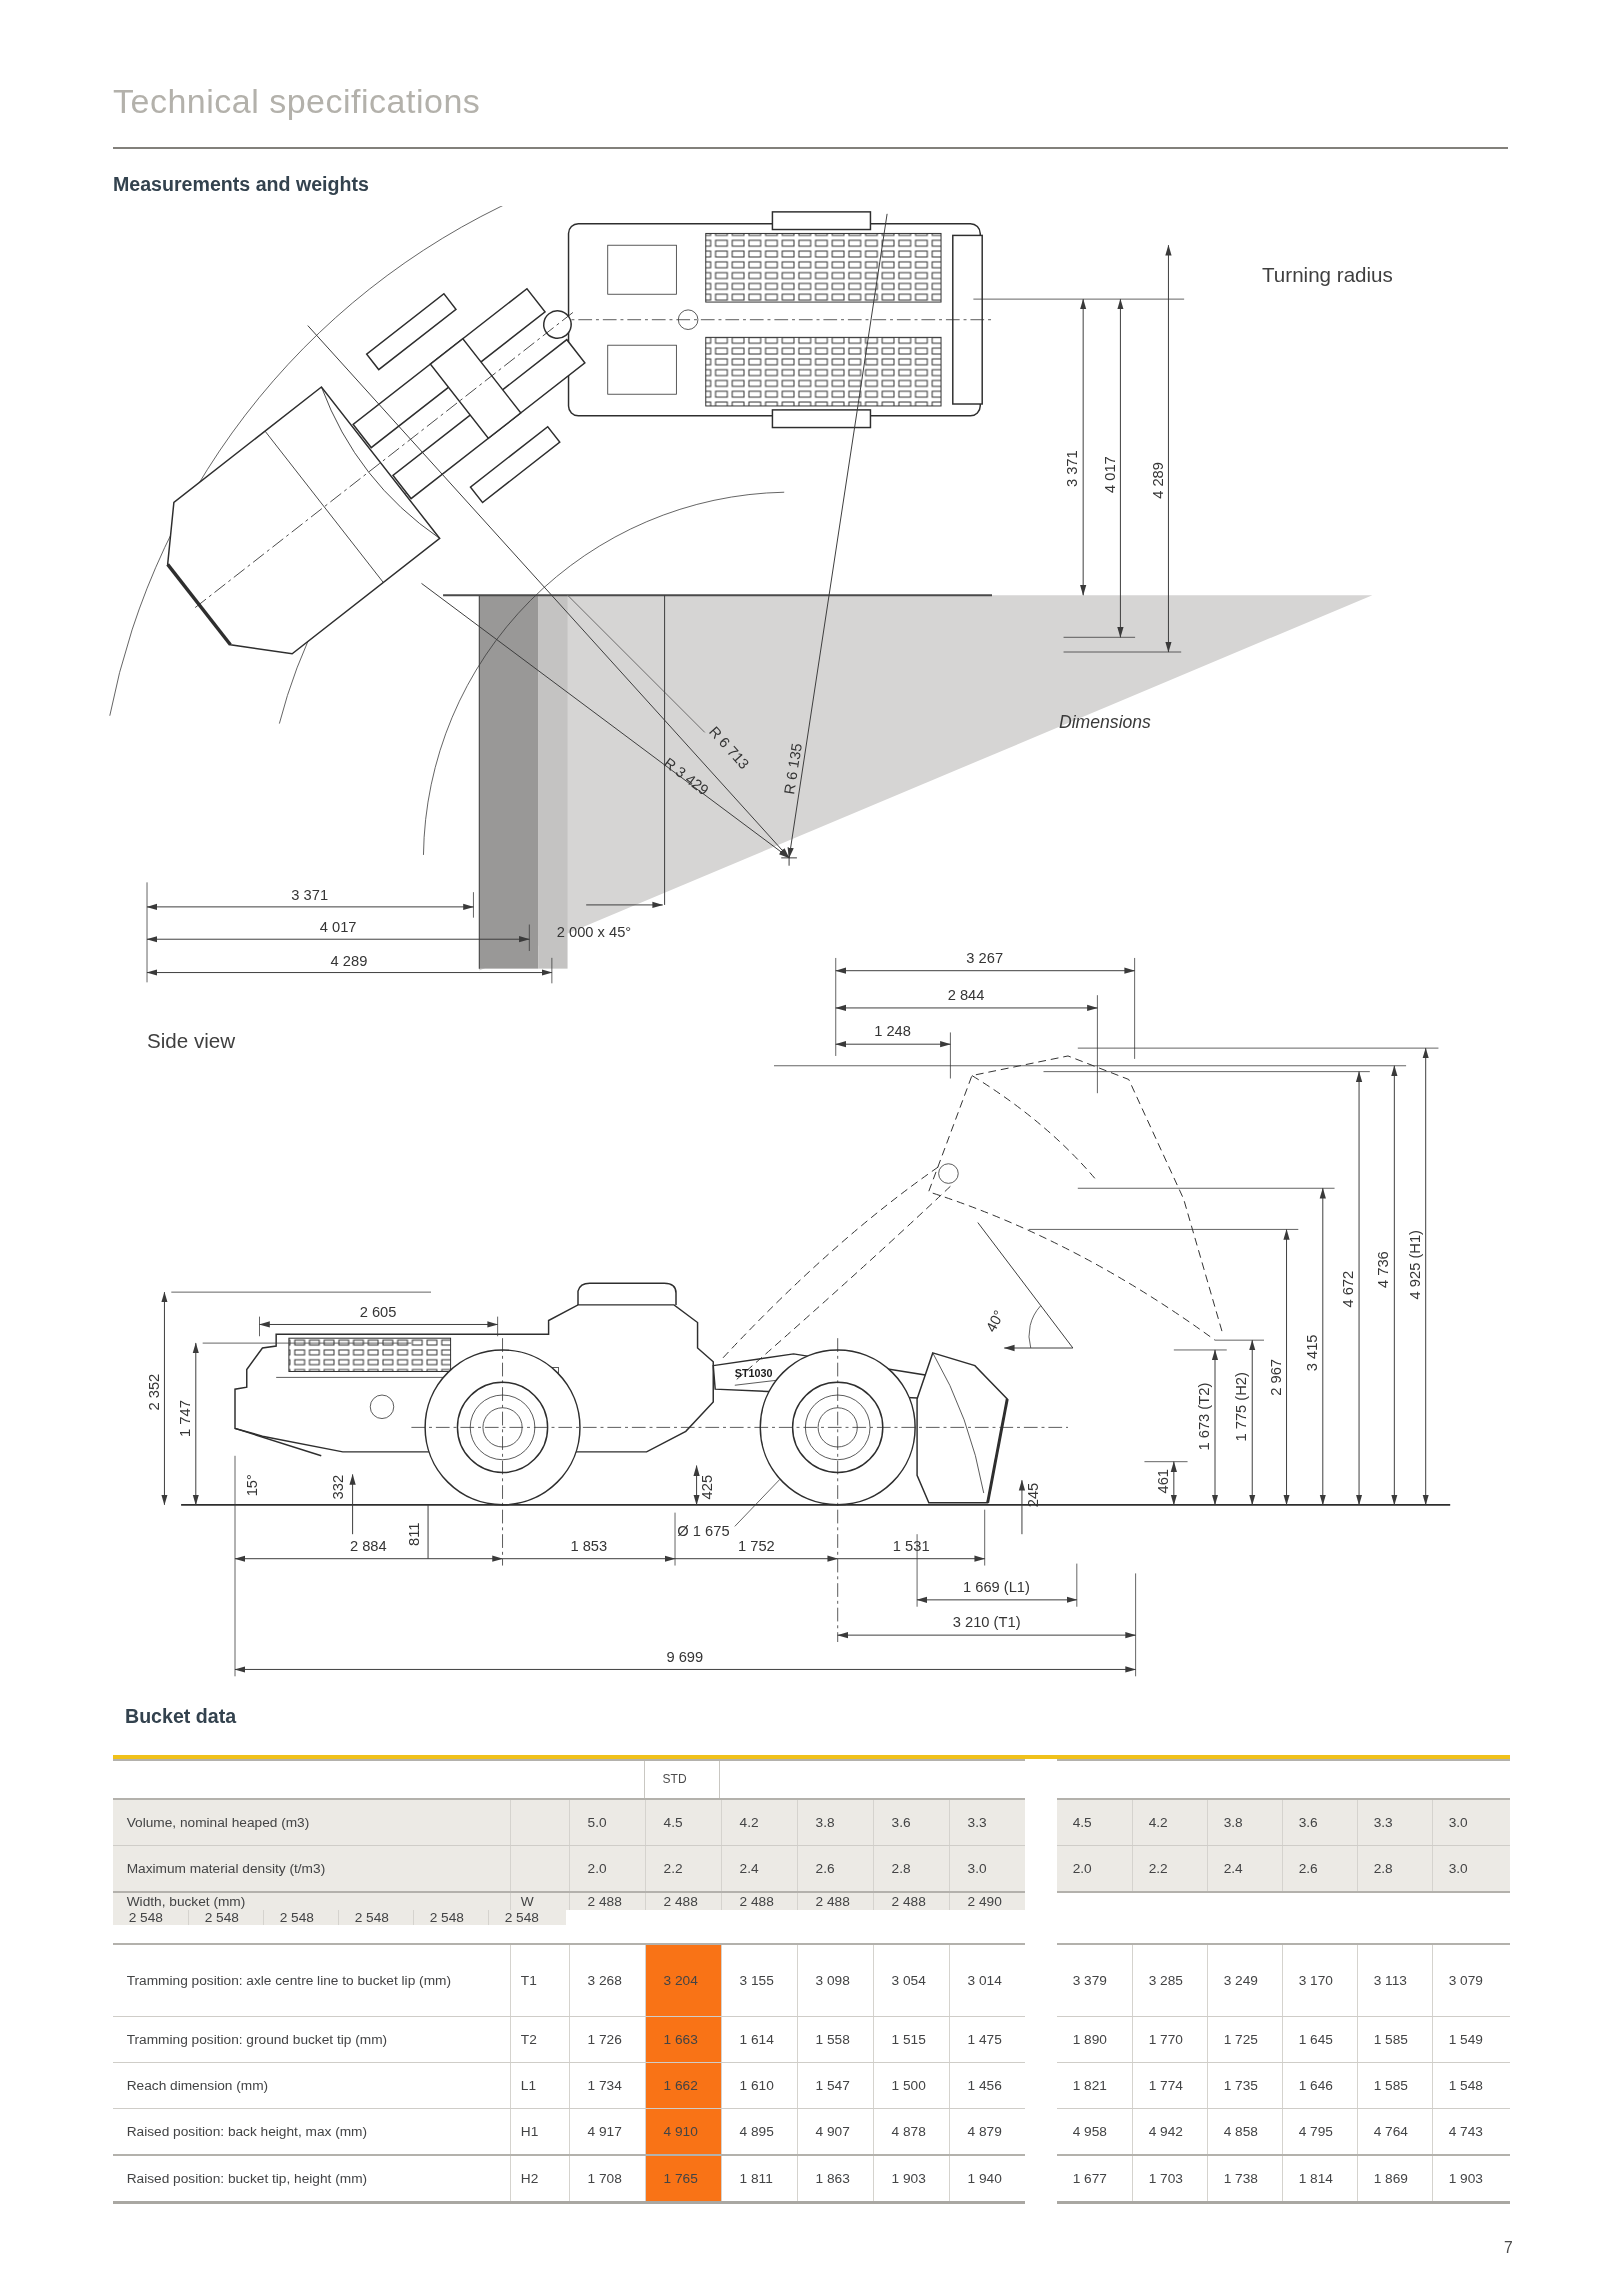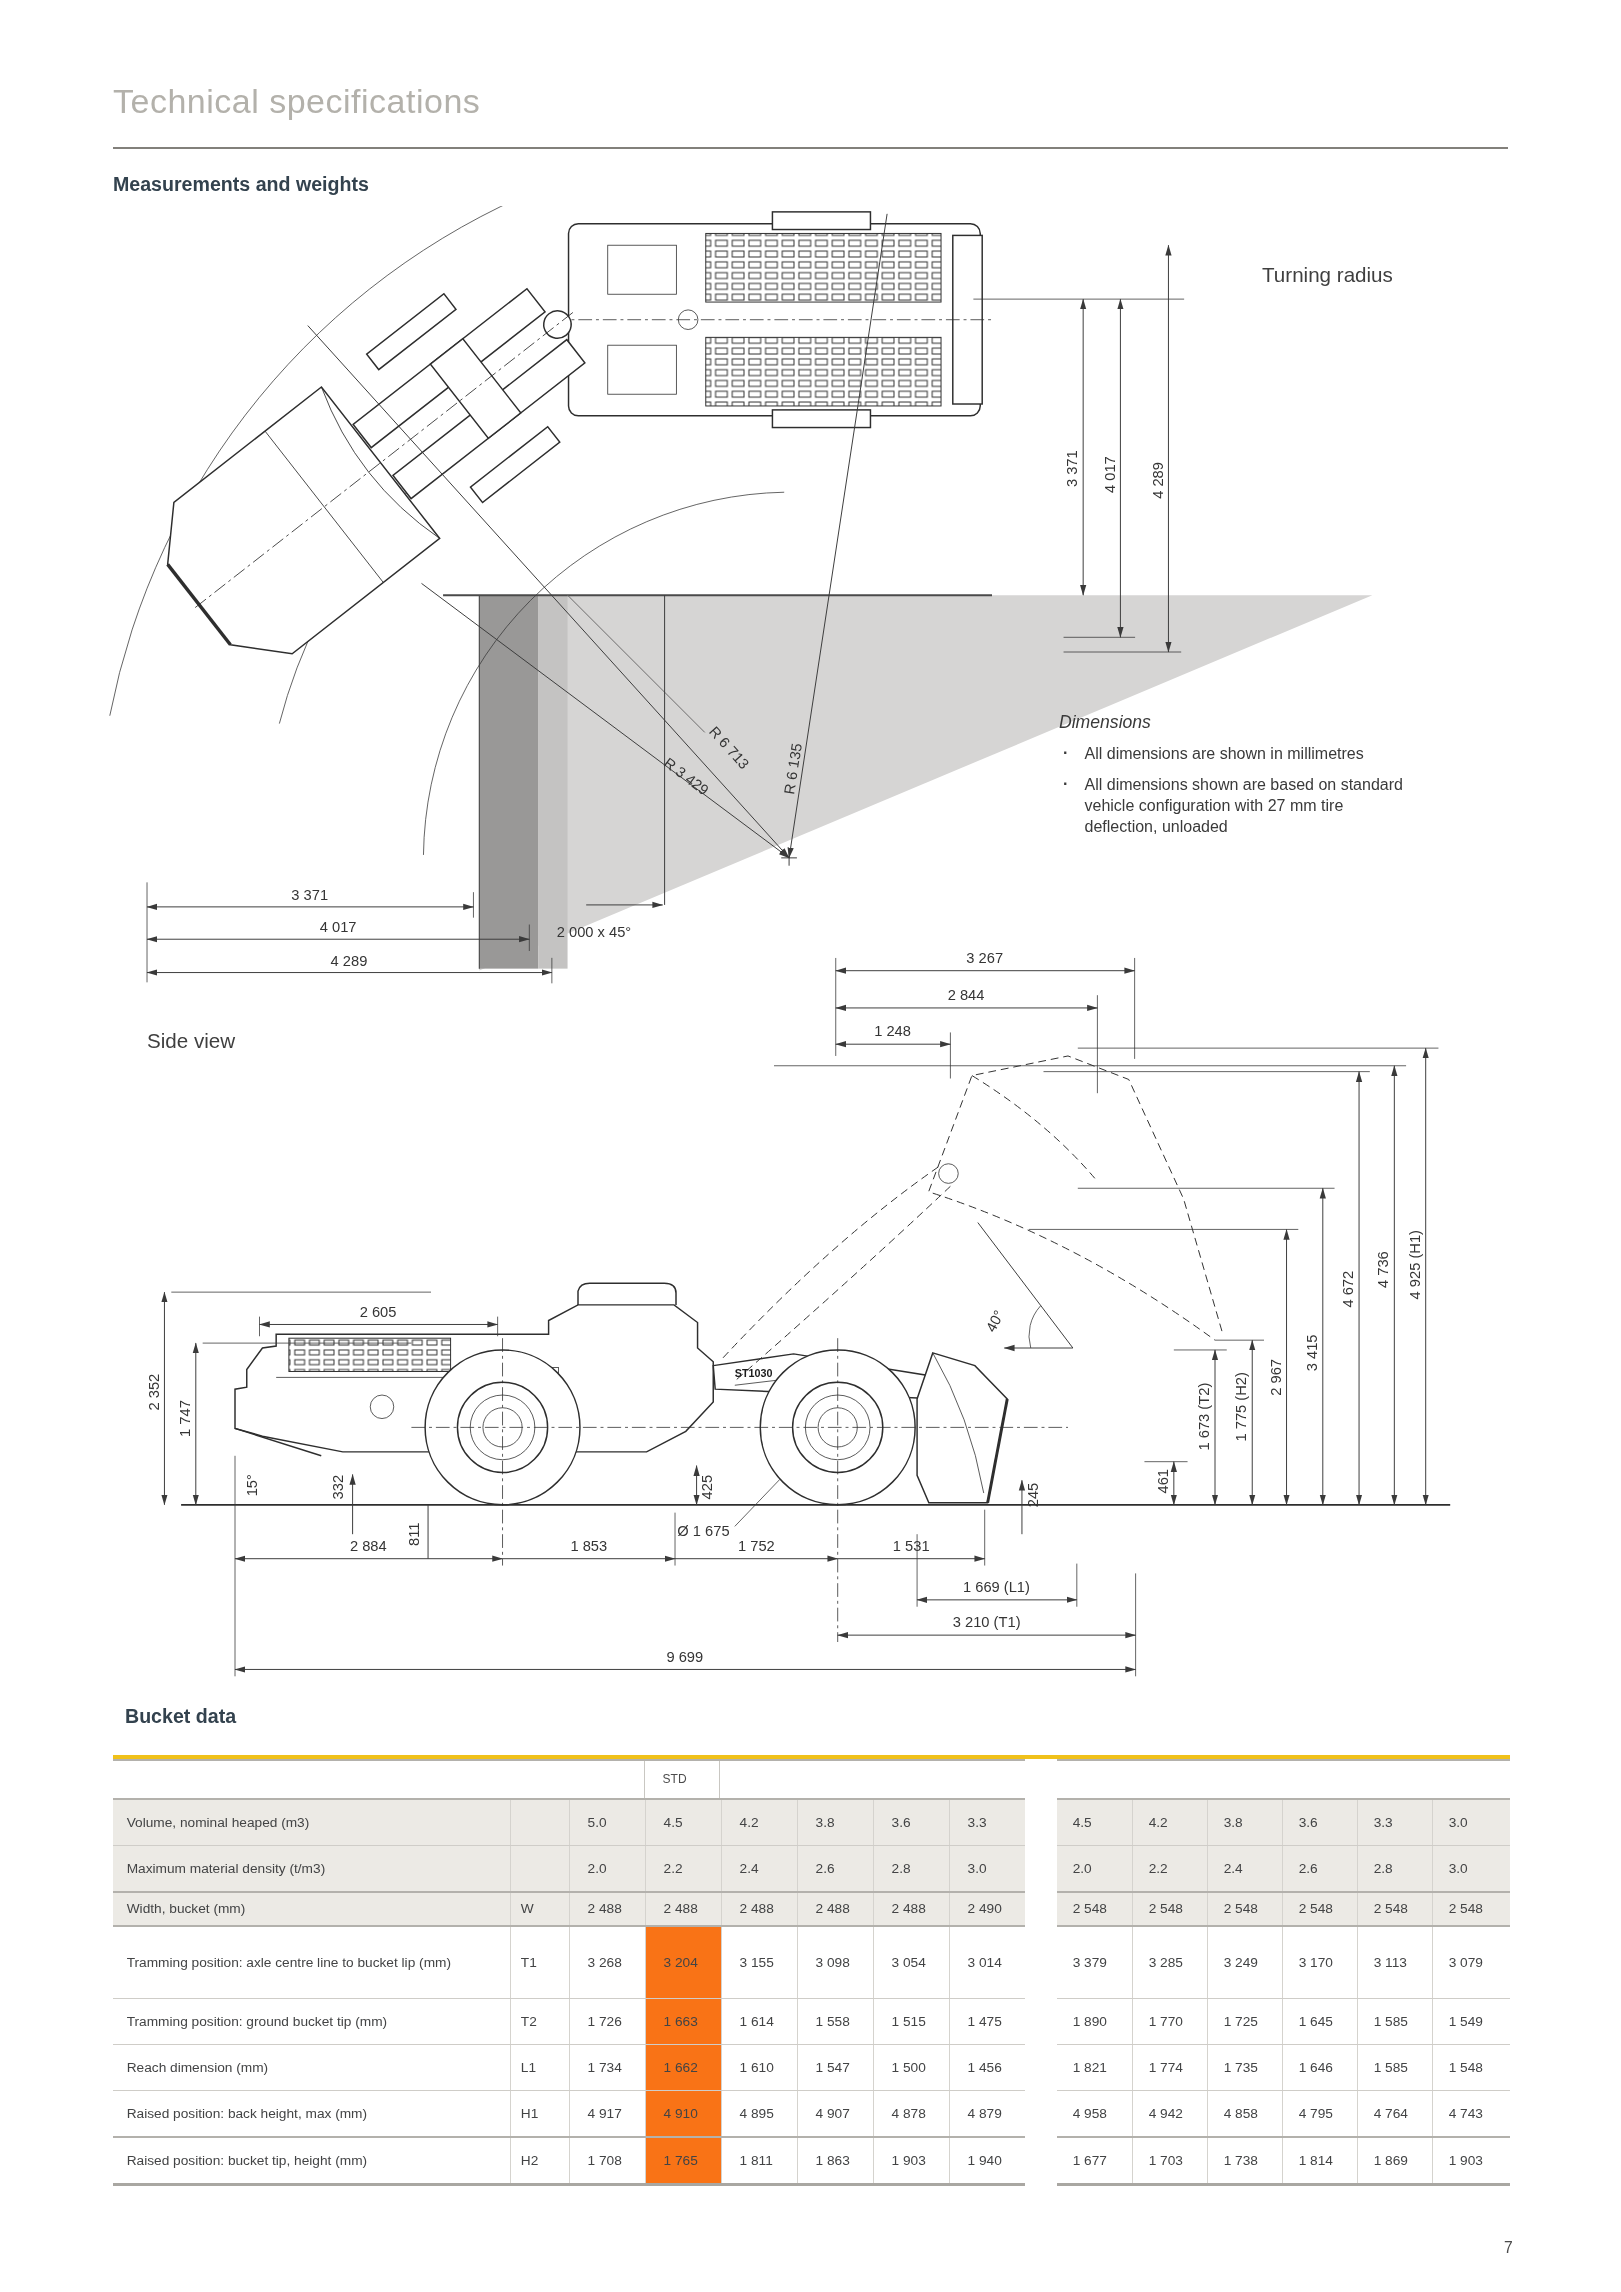--- a/index.html
+++ b/index.html
@@ -40,21 +40,21 @@
   .ln1 .l,.ln1 .r{height:1px;background:#cfcdc8;}
   .ln2 .l,.ln2 .r{height:2px;background:#b3b1ac;}
   .ln3 .l,.ln3 .r{height:2.9px;background:#a9a7a2;}
   .stdhead{position:relative;height:37px;font-size:12px;color:#4c4c4c;}
   .stdcell-h{position:absolute;left:531px;width:76px;height:100%;border-left:1px solid #c9c7c2;border-right:1px solid #c9c7c2;display:flex;align-items:center;padding-left:17.6px;}
   .trow{display:flex;font-size:13.7px;color:#434445;}
   .trow .blk{display:flex;}
   .trow .left{width:912px;}
   .trow .gapc{width:32px;}
   .trow .right{width:453px;}
-  .h46{height:45px;}.h48{height:32px;}.h72{height:71px;}
+  .h46{height:45px;}.h48{height:50px;flex-direction:column;}.h72{height:71px;}
   .c{display:flex;align-items:center;border-left:1px solid #d5d3ce;}
   .c.label{width:397px;padding-left:13.7px;border-left:none;line-height:1.25;padding-right:19.6px;}
   .c.code{width:59px;padding-left:9.8px;}
   .c.v{width:76px;padding-left:17.6px;}
   .c.e{width:75px;padding-left:15.7px;}
   .c.e:first-child{border-left:none;}
   .gray .blk{background:#eceae5;}
   .trow:not(.gray) .stdtint{background:#f97316;}
   #page-number{left:1504px;top:2239px;font-size:15.7px;color:#4a4a4a;}
 </style>
@@ -165,24 +165,20 @@
       <line x1="578" y1="397" x2="578" y2="713" class="dim"></line>
       <line x1="498" y1="713" x2="576" y2="713" class="dim" marker-end="url(#t-ae)"></line>
       <text x="468" y="746">2 000 x 45°</text>
     </g>
   </svg>
 
   <div class="abs" id="turning-label">Turning radius</div>
 
   <div class="abs" id="dims-note">
     <h3>Dimensions</h3>
-    <ul>
-      <li>All dimensions are shown in millimetres</li>
-      <li>All dimensions shown are based on standard vehicle configuration with 27 mm tire deflection, unloaded</li>
-    </ul>
   </div>
 
   <div class="abs" id="sideview-label">Side view</div>
 
   <svg class="abs" style="left:88px;top:946px" width="1470" height="755" viewBox="0 0 1500 770">
     <defs>
       <marker id="s-ae" viewBox="0 0 12 8" refX="10.5" refY="4" markerWidth="12" markerHeight="8" orient="auto">
         <path d="M0,.8 L11,4 L0,7.2 z" fill="#3a3a3a"></path>
         </marker>
       <marker id="s-as" viewBox="0 0 12 8" refX="1.5" refY="4" markerWidth="12" markerHeight="8" orient="auto">

